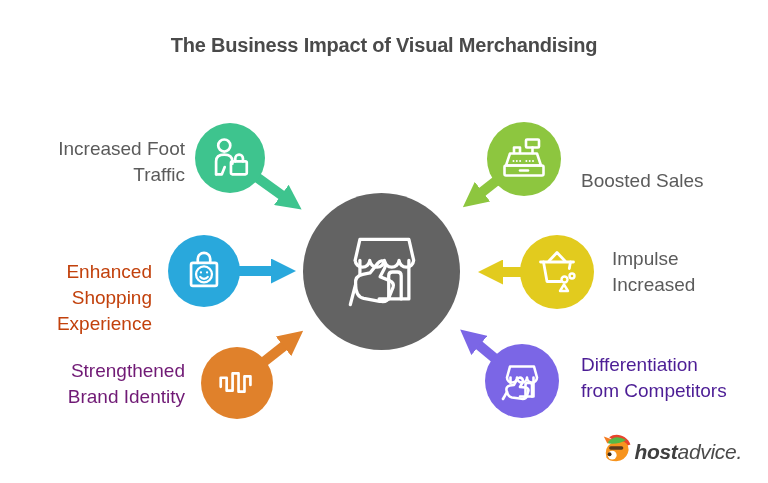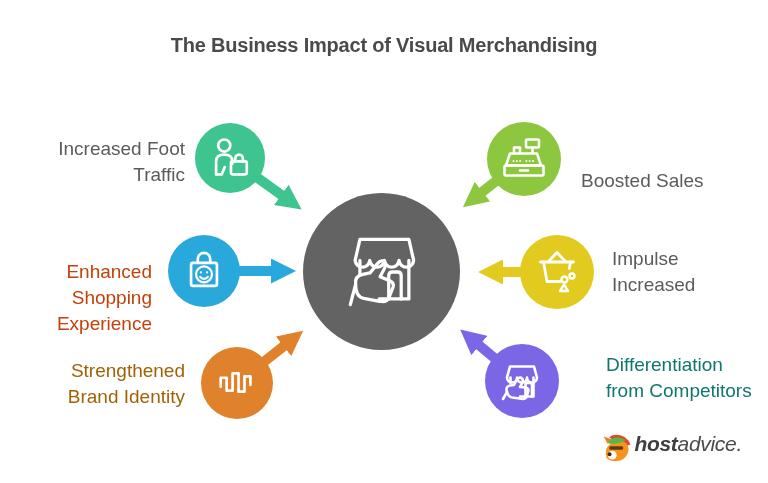--- a/index.html
+++ b/index.html
@@ -10,21 +10,21 @@
   .label{position:absolute;font-size:19px;line-height:26px;font-weight:400;}
   .label.right-align{text-align:right;}
   .label.left-align{text-align:left;}
   .bubble{position:absolute;border-radius:50%;display:flex;align-items:center;justify-content:center;}
   .bubble svg{display:block;}
   .icon-stroke{fill:none;stroke:#ffffff;stroke-linecap:round;stroke-linejoin:round;}
   .icon-fill-white{fill:#ffffff;stroke:none;}
   #arrow-layer{position:absolute;top:0;left:0;}
   .center-circle{position:absolute;left:303px;top:193px;width:157px;height:157px;border-radius:50%;
                  display:flex;align-items:center;justify-content:center;}
-  .logo{position:absolute;right:26px;top:432px;display:flex;align-items:flex-start;gap:0;}
+  .logo{position:absolute;right:26px;top:432px;display:flex;align-items:flex-end;gap:0;}
   .logo-text{font-size:21px;font-style:italic;color:#3f3f3f;letter-spacing:-0.3px;}
   .logo-text .bold{font-weight:800;}
   .logo-text .light{font-weight:400;color:#4a4a4a;}
 </style>
 </head>
 <body>
 
 <div class="canvas">
 
   <div class="title" style="color: rgb(74, 74, 74);">The Business Impact of Visual Merchandising</div>
@@ -85,21 +85,21 @@
     <svg width="46" height="46" viewBox="0 0 48 48">
       <rect class="icon-stroke" stroke-width="2.8" x="10.5" y="15.5" width="27" height="24" rx="2"></rect>
       <path class="icon-stroke" stroke-width="2.8" d="M17.5,15.5 V11.5 a6.5,6.5 0 0 1 13,0 V15.5"></path>
       <circle class="icon-stroke" stroke-width="2.4" cx="24" cy="27.5" r="8.3"></circle>
       <circle class="icon-fill-white" cx="20.8" cy="25.5" r="1.2"></circle>
       <circle class="icon-fill-white" cx="27.2" cy="25.5" r="1.2"></circle>
       <path class="icon-stroke" stroke-width="2.2" d="M20,30.2 a5,5 0 0 0 8,0"></path>
     </svg>
   </div>
 
-  <div class="label right-align" style="left: 30px; top: 358px; width: 155px; color: #a16207;">Strengthened Brand Identity</div>
+  <div class="label right-align" style="left: 30px; top: 358px; width: 155px; color: #701a75;">Strengthened Brand Identity</div>
   <div class="bubble" style="left: 201px; top: 347px; width: 72px; height: 72px; background: rgb(224, 129, 43);">
     <svg width="46" height="46" viewBox="0 0 48 48">
       <path class="icon-stroke" stroke-width="2.8" d="M7,28 V18.5 H13.2 V32 H19.4 V14 H25.6 V33 H31.8 V17 H38 V26"></path>
     </svg>
   </div>
 
   <div class="bubble" style="left: 487px; top: 122px; width: 74px; height: 74px; background: rgb(141, 198, 63);">
     <svg width="48" height="48" viewBox="0 0 48 48">
       <rect class="icon-stroke" stroke-width="2.6" x="26" y="4.5" width="13" height="8" rx="1"></rect>
       <path class="icon-stroke" stroke-width="2.6" d="M32.5,12.5 V18"></path>
@@ -133,21 +133,21 @@
   <div class="bubble" style="left: 485px; top: 344px; width: 74px; height: 74px; background: rgb(123, 102, 230);">
     <svg width="48" height="48" viewBox="0 0 48 48">
       <path class="icon-stroke" stroke-width="2.6" d="M9,20.5 L12,9.5 H36 L39,20.5 A5,5 0 0 1 29,20.5 A5,5 0 0 1 19,20.5 A5,5 0 0 1 9,20.5"></path>
       <path class="icon-stroke" stroke-width="2.6" d="M12.5,20.5 V26"></path>
       <path class="icon-stroke" stroke-width="2.6" d="M35.5,20.5 V39.5 H22"></path>
       <path class="icon-stroke" stroke-width="2.6" d="M27.5,39.5 V28 Q27.5,26 29.5,26 H32 Q34,26 34,28 V39.5"></path>
       <path class="icon-stroke" stroke-width="2.6" d="M5,42 L9,35"></path>
       <path class="icon-stroke" stroke-width="2.6" d="M9,35 C7.5,31.5 9,29 12,28.5 L16,28 L19,22.5 C20,20.5 22.5,20 24,21.5 C25.2,22.7 25,24.5 24,26.5 L22,30 L27.5,30.5 C29.8,30.7 30.8,32.2 30.3,34.2 L29,38.5 C28.2,41.2 26,42.2 23.5,41.8 L14,40.5 C11,40 9.8,37.8 9,35 Z"></path>
     </svg>
   </div>
-  <div class="label left-align" style="left: 606px; top: 352px; width: 150px; color: #0f766e;">Differentiation from Competitors</div>
+  <div class="label left-align" style="left: 581px; top: 352px; width: 150px; color: #4c1d95;">Differentiation from Competitors</div>
 
   <div class="logo">
     <svg width="32" height="32" viewBox="0 0 36 36">
       <path d="M8,6 C16,0 28,4 32,14 L24,17 Z" fill="#e8442c"></path>
       <path d="M6,13 L2,5 L13,9 Z" fill="#f47b20"></path>
       <path d="M5,29 Q2,18 10,13 Q17,8 25,11 Q32,15 29,24 Q26,32 16,33 Q8,33 5,29 Z" fill="#f7941e"></path>
       <path d="M7,11 Q15,2 27,9 Q20,14 7,13 Z" fill="#56b947"></path>
       <rect x="8" y="16" width="16" height="4" rx="2" fill="#5b3a1e"></rect>
       <circle cx="11.5" cy="26" r="5" fill="#ffffff"></circle>
       <circle cx="8.5" cy="25" r="2.2" fill="#3f2a14"></circle>

